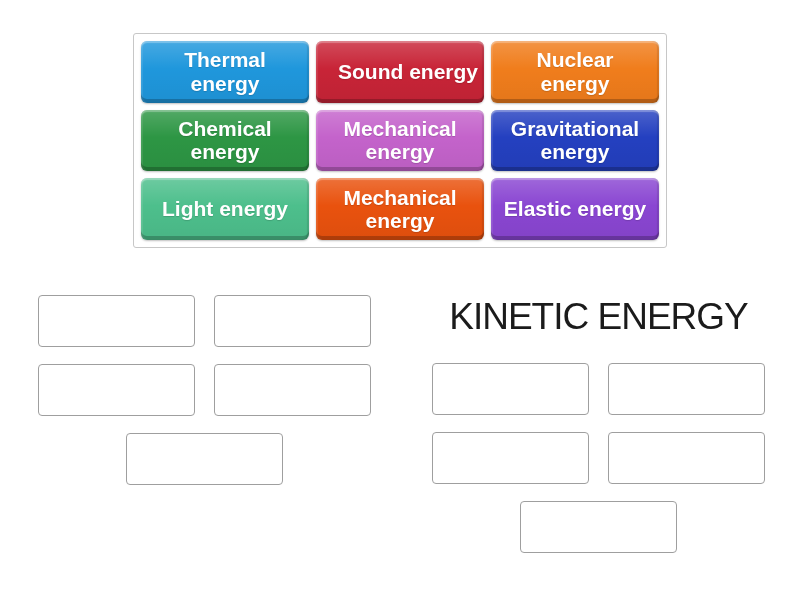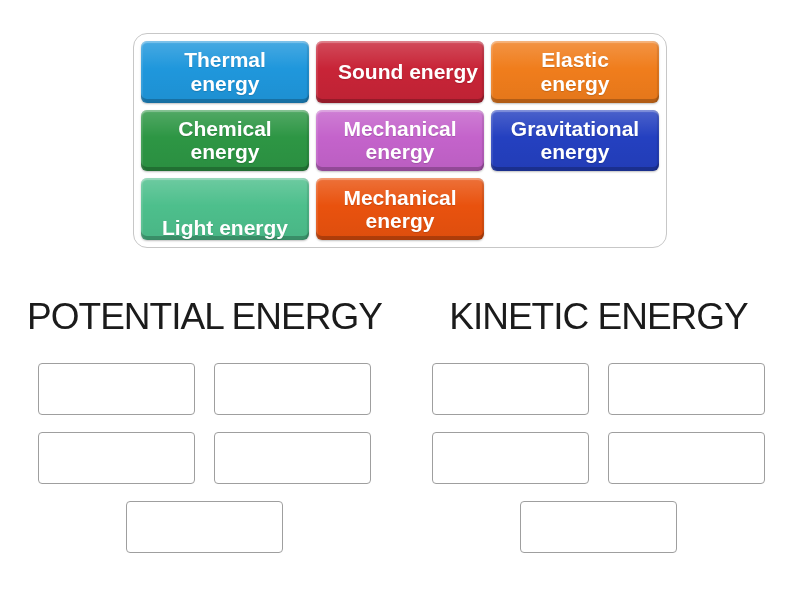--- a/index.html
+++ b/index.html
@@ -13,21 +13,21 @@
   }
   #stage { position: relative; width: 800px; height: 600px; }
 
   
   #tile-bank {
     position: absolute;
     left: 133px; top: 33px;
     width: 534px; height: 215px;
     box-sizing: border-box;
     border: 1px solid #c7c7c7;
-    border-radius: 14px;
+    border-radius: 3px;
     background: #ffffff;
     padding: 7px;
     display: grid;
     grid-template-columns: repeat(3, 1fr);
     grid-template-rows: repeat(3, 1fr);
     gap: 7px;
   }
   .tile {
     border-radius: 6px;
     display: flex;
@@ -92,35 +92,35 @@
 </style>
 </head>
 <body>
 
 <div id="stage">
 
   <div id="tile-bank">
       <div class="tile" style="background-color: rgb(31, 151, 220);"><span>Thermal
 energy</span></div>
       <div class="tile" style="background-color: rgb(200, 36, 55); padding-left: 16px;"><span>Sound energy</span></div>
-      <div class="tile" style="background-color: rgb(240, 125, 28);"><span>Elastic
+      <div class="tile" style="background-color: rgb(240, 125, 28);"><span>Nuclear
 energy</span></div>
       <div class="tile" style="background-color: rgb(45, 150, 68);"><span>Chemical
 energy</span></div>
       <div class="tile" style="background-color: rgb(196, 99, 203);"><span>Mechanical
 energy</span></div>
       <div class="tile" style="background-color: rgb(36, 64, 192);"><span>Gravitational
 energy</span></div>
-      <div class="tile" style="background-color: rgb(77, 191, 140); align-items: flex-end;"><span>Light energy</span></div>
+      <div class="tile" style="background-color: rgb(77, 191, 140);"><span>Light energy</span></div>
       <div class="tile" style="background-color: rgb(233, 82, 14);"><span>Mechanical
 energy</span></div>
+      <div class="tile" style="background-color: rgb(138, 70, 210);"><span>Elastic energy</span></div>
     </div>
 
   <div class="group" id="group-potential">
-    <h2 class="group-title">POTENTIAL ENERGY</h2>
     <div class="slots">
         <div class="slot"></div>
         <div class="slot"></div>
         <div class="slot"></div>
         <div class="slot"></div>
         <div class="slot"></div>
       </div>
   </div>
 
   <div class="group" id="group-kinetic">

